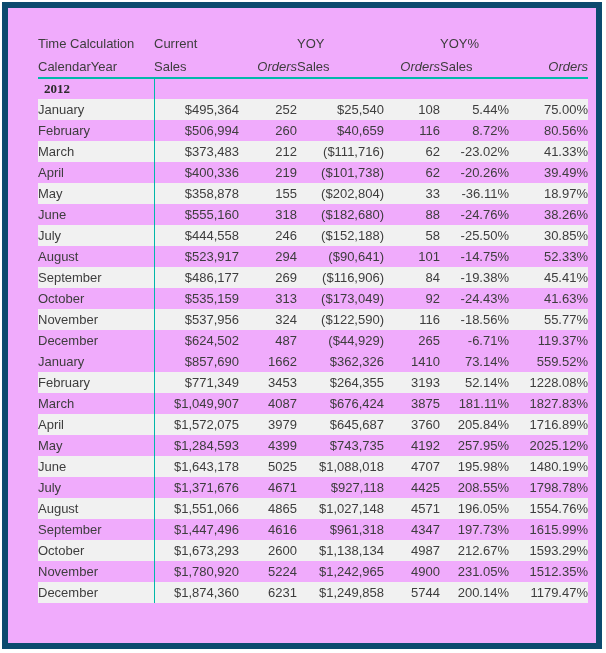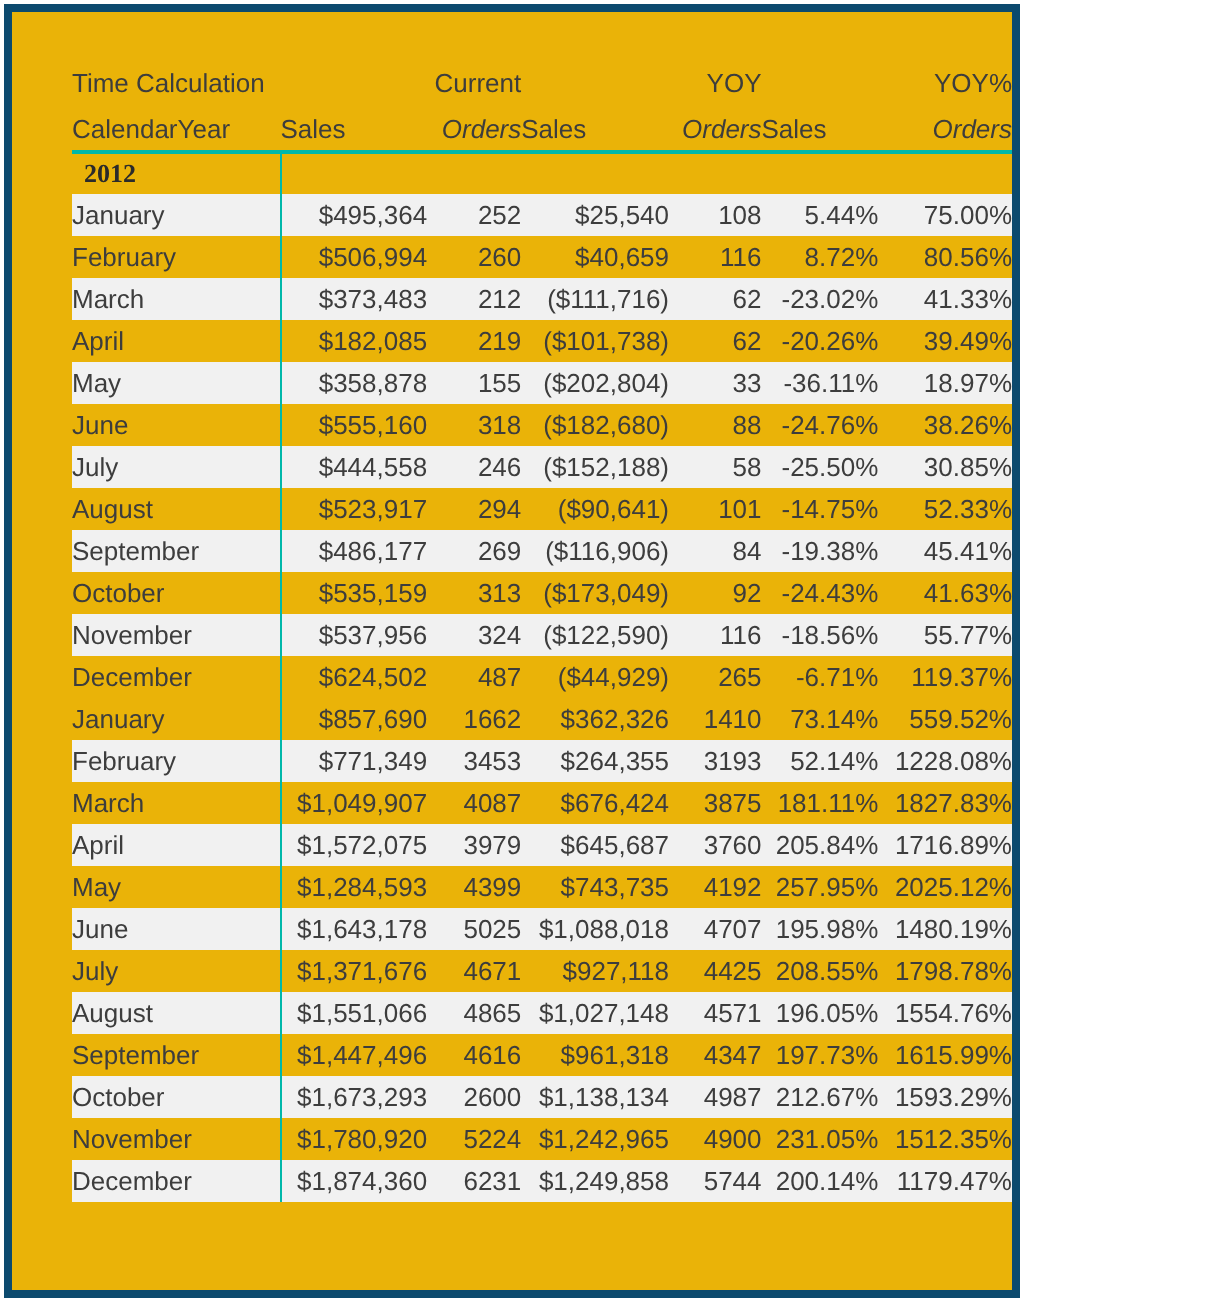--- a/index.html
+++ b/index.html
@@ -8,23 +8,23 @@
     background: #ffffff;
     width: 606px;
     height: 653px;
     font-family: "Liberation Sans", sans-serif;
     color: #3d3d3d;
     overflow: hidden;
   }
   .frame {
     position: absolute;
     left: 2px; top: 2px;
-    width: 508px; height: 647px;
-    border: 4px solid #0c4a6e;
-    background: #eab308;
+    width: 600px; height: 647px;
+    border: 6px solid #0c4a6e;
+    background: #f0abfc;
     box-sizing: border-box;
   }
   table.matrix {
     border-collapse: collapse;
     table-layout: fixed;
     margin: 24px 0 0 30px;
     font-size: 13px;
   }
   table.matrix th, table.matrix td {
     padding: 0;
@@ -36,21 +36,21 @@
   
   col.c-rowhead { width: 116px; }
   col.c-sales1  { width: 85px; }
   col.c-orders1 { width: 58px; }
   col.c-sales2  { width: 87px; }
   col.c-orders2 { width: 56px; }
   col.c-sales3  { width: 69px; }
   col.c-orders3 { width: 79px; }
 
   thead tr { height: 23px; }
-  thead .group-label { text-align: right; }
+  thead .group-label { text-align: left; }
   thead .measure-label, thead .axis-label { text-align: left; padding-left: 6px; }
   thead .axis-label { padding-left: 10px; }
   thead .h-sales  { text-align: left; padding-left: 5px; }
   thead .h-orders { text-align: right; padding-right: 5px; font-style: italic; }
   thead tr.underline th { border-bottom: 2px solid var(--teal); }
 
   tbody tr { height: 21px; }
   tbody tr.band td { background: #f1f1f1; }
   td.rowhead { text-align: left; padding-left: 21px; }
   tr.year-row td.rowhead { padding-left: 6px; font-weight: bold; color: #2b2b2b; font-family: Liberation Serif, serif; }
@@ -120,21 +120,21 @@
           <td class="rowhead">March</td>
           <td class="val first-data">$373,483</td>
           <td class="val">212</td>
           <td class="val">($111,716)</td>
           <td class="val">62</td>
           <td class="val">-23.02%</td>
           <td class="val">41.33%</td>
         </tr>
         <tr class="">
           <td class="rowhead">April</td>
-          <td class="val first-data">$182,085</td>
+          <td class="val first-data">$400,336</td>
           <td class="val">219</td>
           <td class="val">($101,738)</td>
           <td class="val">62</td>
           <td class="val">-20.26%</td>
           <td class="val">39.49%</td>
         </tr>
         <tr class="band">
           <td class="rowhead">May</td>
           <td class="val first-data">$358,878</td>
           <td class="val">155</td>

